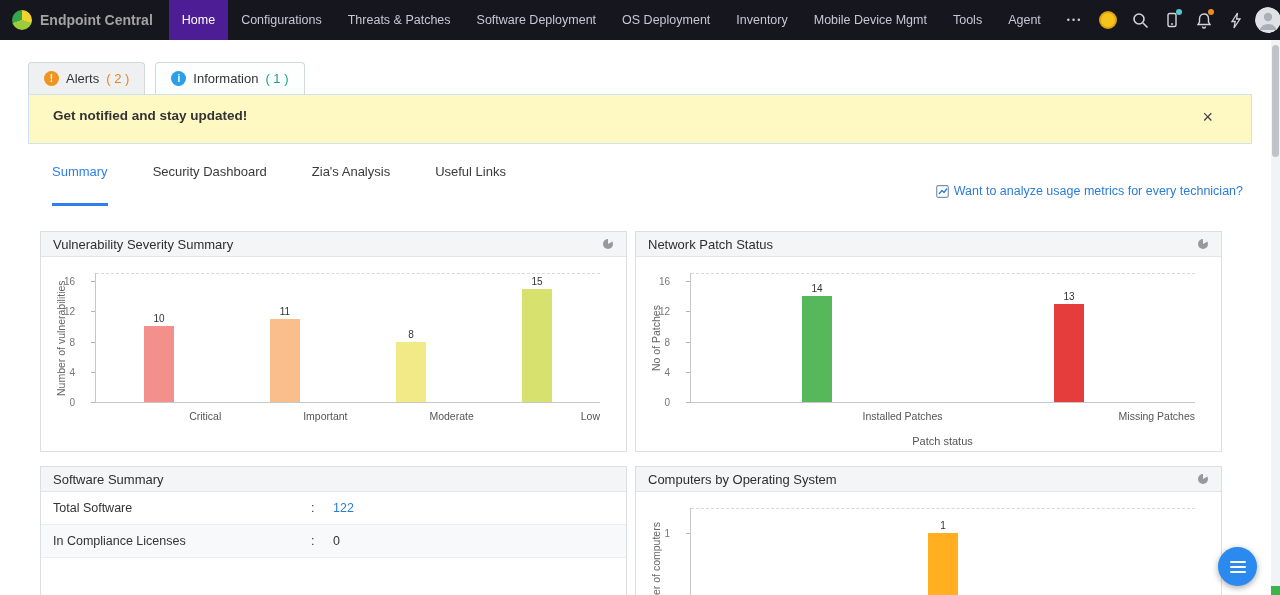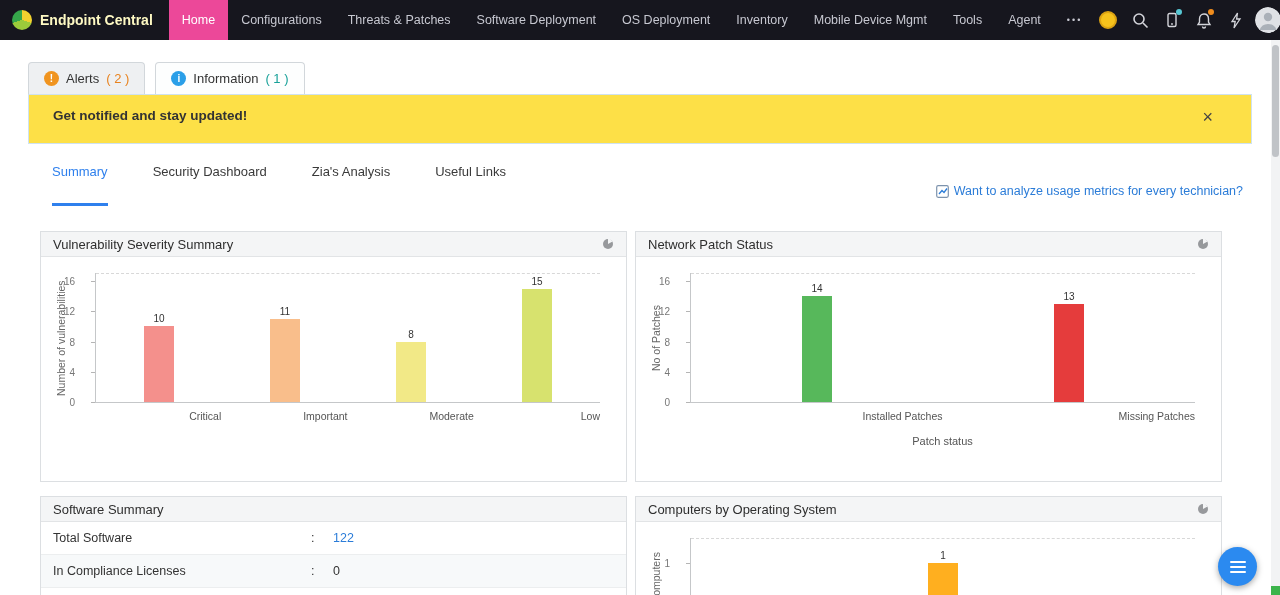--- a/index.html
+++ b/index.html
@@ -3,25 +3,25 @@
 <meta charset="utf-8">
 <style>
   *{margin:0;padding:0;box-sizing:border-box;}
   html,body{width:1280px;height:595px;overflow:hidden;background:#fff;
     font-family:"Liberation Sans",sans-serif;}
   
   .topnav{height:40px;background:#16161e;display:flex;align-items:stretch;position:relative;}
   .brand{display:flex;align-items:center;gap:8px;padding:0 16px 0 12px;cursor:pointer;}
   .logo{width:20px;height:20px;border-radius:50%;
     background:conic-gradient(#f2d22e 0 30%,#9ccb3b 30% 70%,#35a64a 70% 100%);display:block;}
-  .brand-title{font-size:14px;font-weight:bold;color:#fef9c3;white-space:nowrap;}
+  .brand-title{font-size:14px;font-weight:bold;color:#a3a3a3;white-space:nowrap;}
   .nav-items{display:flex;align-items:stretch;}
   .nav-item{display:flex;align-items:center;padding:0 13px;font-size:12.5px;color:#c7c8d1;
     cursor:pointer;white-space:nowrap;text-decoration:none;}
-  .nav-item.active{background:#ec4899;color:#fff;}
+  .nav-item.active{background:#4c1d95;color:#fff;}
   .nav-item.more{font-size:9px;letter-spacing:2px;}
   .nav-right{margin-left:auto;display:flex;align-items:center;gap:6px;padding-right:8px;}
   .icon-btn{width:26px;height:26px;display:flex;align-items:center;justify-content:center;
     position:relative;cursor:pointer;}
   .coin{width:18px;height:18px;border-radius:50%;background:#f6c21c;border:2px solid #dca313;display:block;}
   .badge-dot{position:absolute;top:2px;right:3px;width:6px;height:6px;border-radius:50%;}
   .badge-orange{background:#f08c1d;}
   .badge-teal{background:#57c7d4;}
   .avatar{width:26px;height:26px;border-radius:50%;overflow:hidden;display:block;}
   
@@ -30,37 +30,37 @@
     border:1px solid #d2d7db;border-bottom:none;border-radius:4px 4px 0 0;
     background:#eef0f2;font-size:13px;color:#333;cursor:pointer;}
   .atab.active{background:#fdfefe;}
   .dot-icon{width:15px;height:15px;border-radius:50%;color:#fff;font-size:10px;font-weight:bold;
     display:flex;align-items:center;justify-content:center;line-height:1;}
   .dot-orange{background:#f0941f;}
   .dot-blue{background:#2b9fe8;}
   .count-orange{color:#e8821e;}
   .count-teal{color:#17a098;}
   
-  .banner{margin:0 28px;background:#fde047;border:1px solid #cfe2f0;
+  .banner{margin:0 28px;background:#fef9c3;border:1px solid #cfe2f0;
     padding:13px 70px 13px 24px;position:relative;}
   .banner-title{font-size:13.5px;font-weight:bold;color:#333;margin-bottom:7px;}
   .banner-text{font-size:12px;color:#555;}
   .banner-link{color:#1f7ad4;cursor:pointer;}
   .banner-close{position:absolute;right:38px;top:13px;font-size:18px;color:#444;cursor:pointer;line-height:1;}
   
   .section-tabs{display:flex;align-items:flex-end;margin:20px 37px 0 52px;}
   .stab{font-size:13px;color:#3a3a3a;margin-right:45px;padding-bottom:24px;cursor:pointer;
     border-bottom:3px solid transparent;white-space:nowrap;}
   .stab.active{color:#2f80ed;border-bottom-color:#2f80ed;}
   .usage-link{margin-left:auto;font-size:12.5px;color:#2b7cd8;display:flex;align-items:center;
     gap:5px;cursor:pointer;padding-bottom:8px;}
   
   .cards{display:grid;grid-template-columns:1fr 1fr;gap:14px 8px;margin:25px 58px 0 40px;}
   .card{background:#fff;border:1px solid #dcdfe2;}
-  .card.h251{height:251px;}
+  .card.h251{height:221px;}
   .card.h250{height:250px;}
   .card-header{height:25px;background:#f4f5f6;border-bottom:1px solid #e2e4e6;
     display:flex;align-items:center;padding:0 12px;}
   .card-title{font-size:13px;color:#2e2e2e;}
   .hdr-right{margin-left:auto;display:flex;align-items:center;cursor:pointer;}
   
   .chart{display:flex;padding:16px 26px 0 10px;}
   .ylabel{writing-mode:vertical-lr;transform:rotate(180deg);font-size:10.5px;color:#666;
     height:130px;text-align:center;width:16px;}
   .chart-main{flex:1;}

